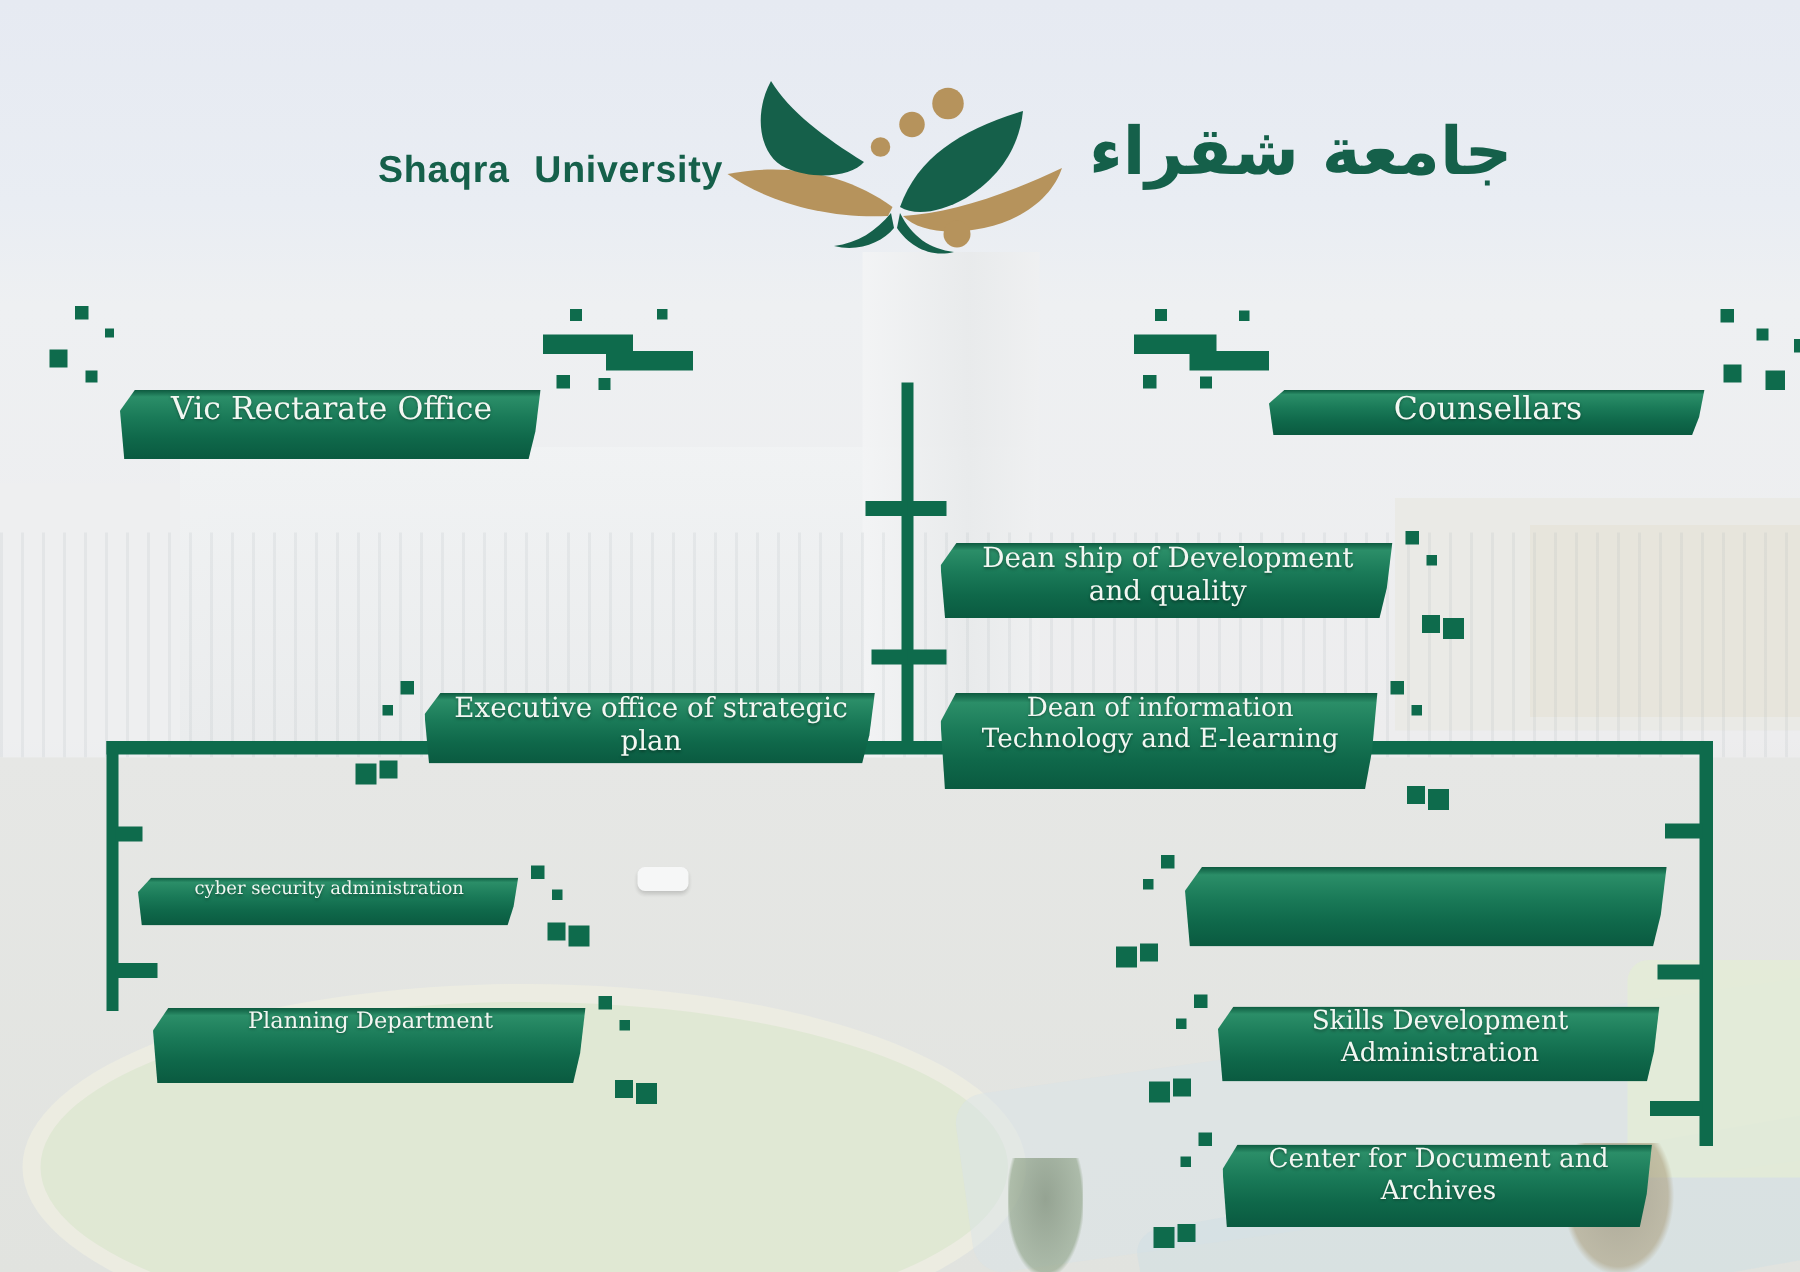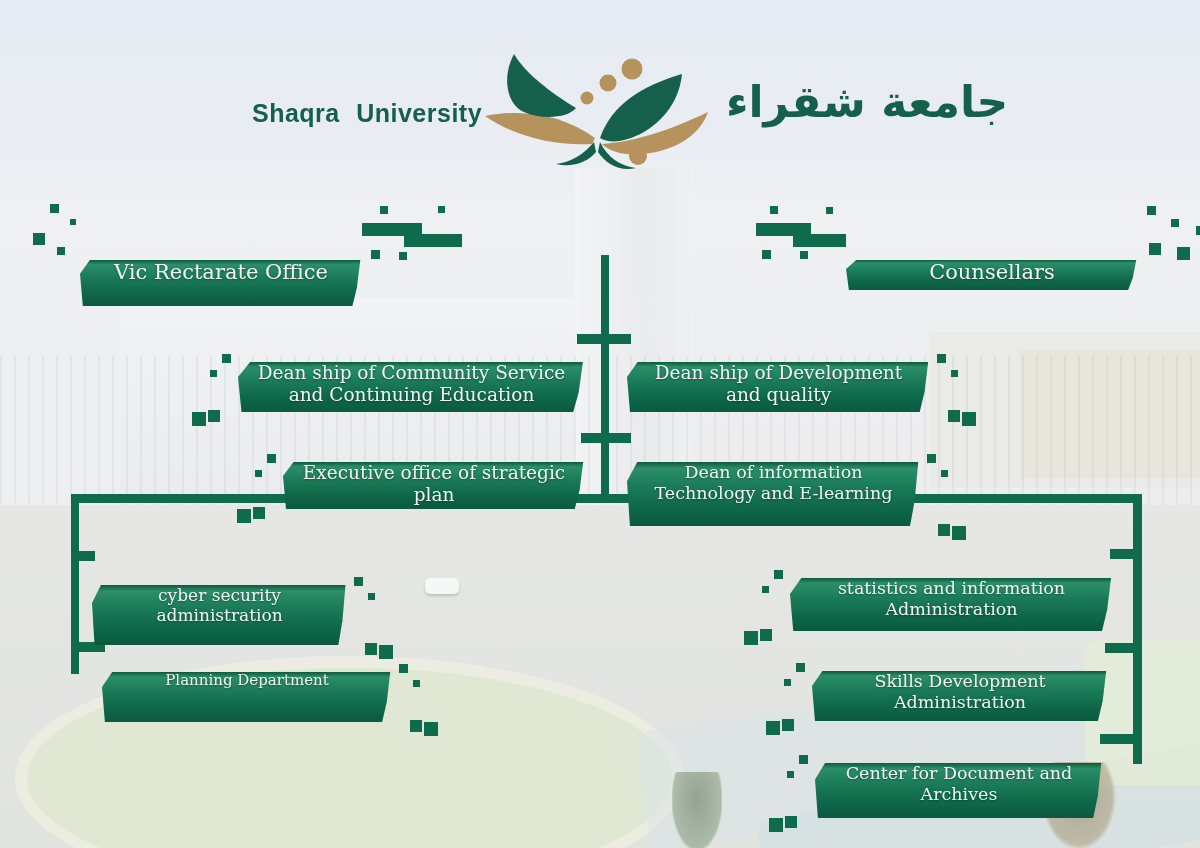--- a/index.html
+++ b/index.html
@@ -127,53 +127,48 @@
     <span class="skin"></span>
     <span class="label">Vic Rectarate Office</span>
   </div>
 
 
   <div class="banner" style="left:846px;top:212px;width:292px;height:30px;font-size:21px">
     <span class="skin"></span>
     <span class="label">Counsellars</span>
   </div>
 
-  <div class="banner dec-left" style="left:238px;top:314px;width:347px;height:50px;font-size:18.5px">
-    <span class="skin"></span>
-    <span class="label">Dean ship of Community Service and Continuing Education</span>
-  </div>
 
   <div class="banner dec-right" style="left:627px;top:314px;width:303px;height:50px;font-size:18.5px">
     <span class="skin"></span>
     <span class="label">Dean ship of Development and quality</span>
   </div>
 
   <div class="banner dec-left" style="left:283px;top:414px;width:302px;height:47px;font-size:18.5px">
     <span class="skin"></span>
     <span class="label">Executive office of strategic plan</span>
   </div>
 
   <div class="banner dec-right" style="left:627px;top:414px;width:293px;height:64px;font-size:17.5px">
     <span class="skin"></span>
     <span class="label">Dean of information Technology and E-learning</span>
   </div>
 
-  <div class="banner dec-right" style="left:92px;top:537px;width:255px;height:60px;font-size:17px">
+  <div class="banner dec-right" style="left:92px;top:537px;width:255px;height:32px;font-size:12px">
     <span class="skin"></span>
     <span class="label">cyber security administration</span>
   </div>
 
   <div class="banner dec-right" style="left:102px;top:624px;width:290px;height:50px;font-size:15px">
     <span class="skin"></span>
     <span class="label">Planning Department</span>
   </div>
 
   <div class="banner dec-left" style="left:790px;top:530px;width:323px;height:53px;font-size:17.5px">
     <span class="skin"></span>
-    <span class="label">statistics and information Administration</span>
   </div>
 
   <div class="banner dec-left" style="left:815px;top:715px;width:288px;height:55px;font-size:17.5px">
     <span class="skin"></span>
     <span class="label">Center for Document and Archives</span>
   </div>
 
   <div class="banner dec-left" style="left:812px;top:623px;width:296px;height:50px;font-size:17.5px">
     <span class="skin"></span>
     <span class="label">Skills Development Administration</span>

